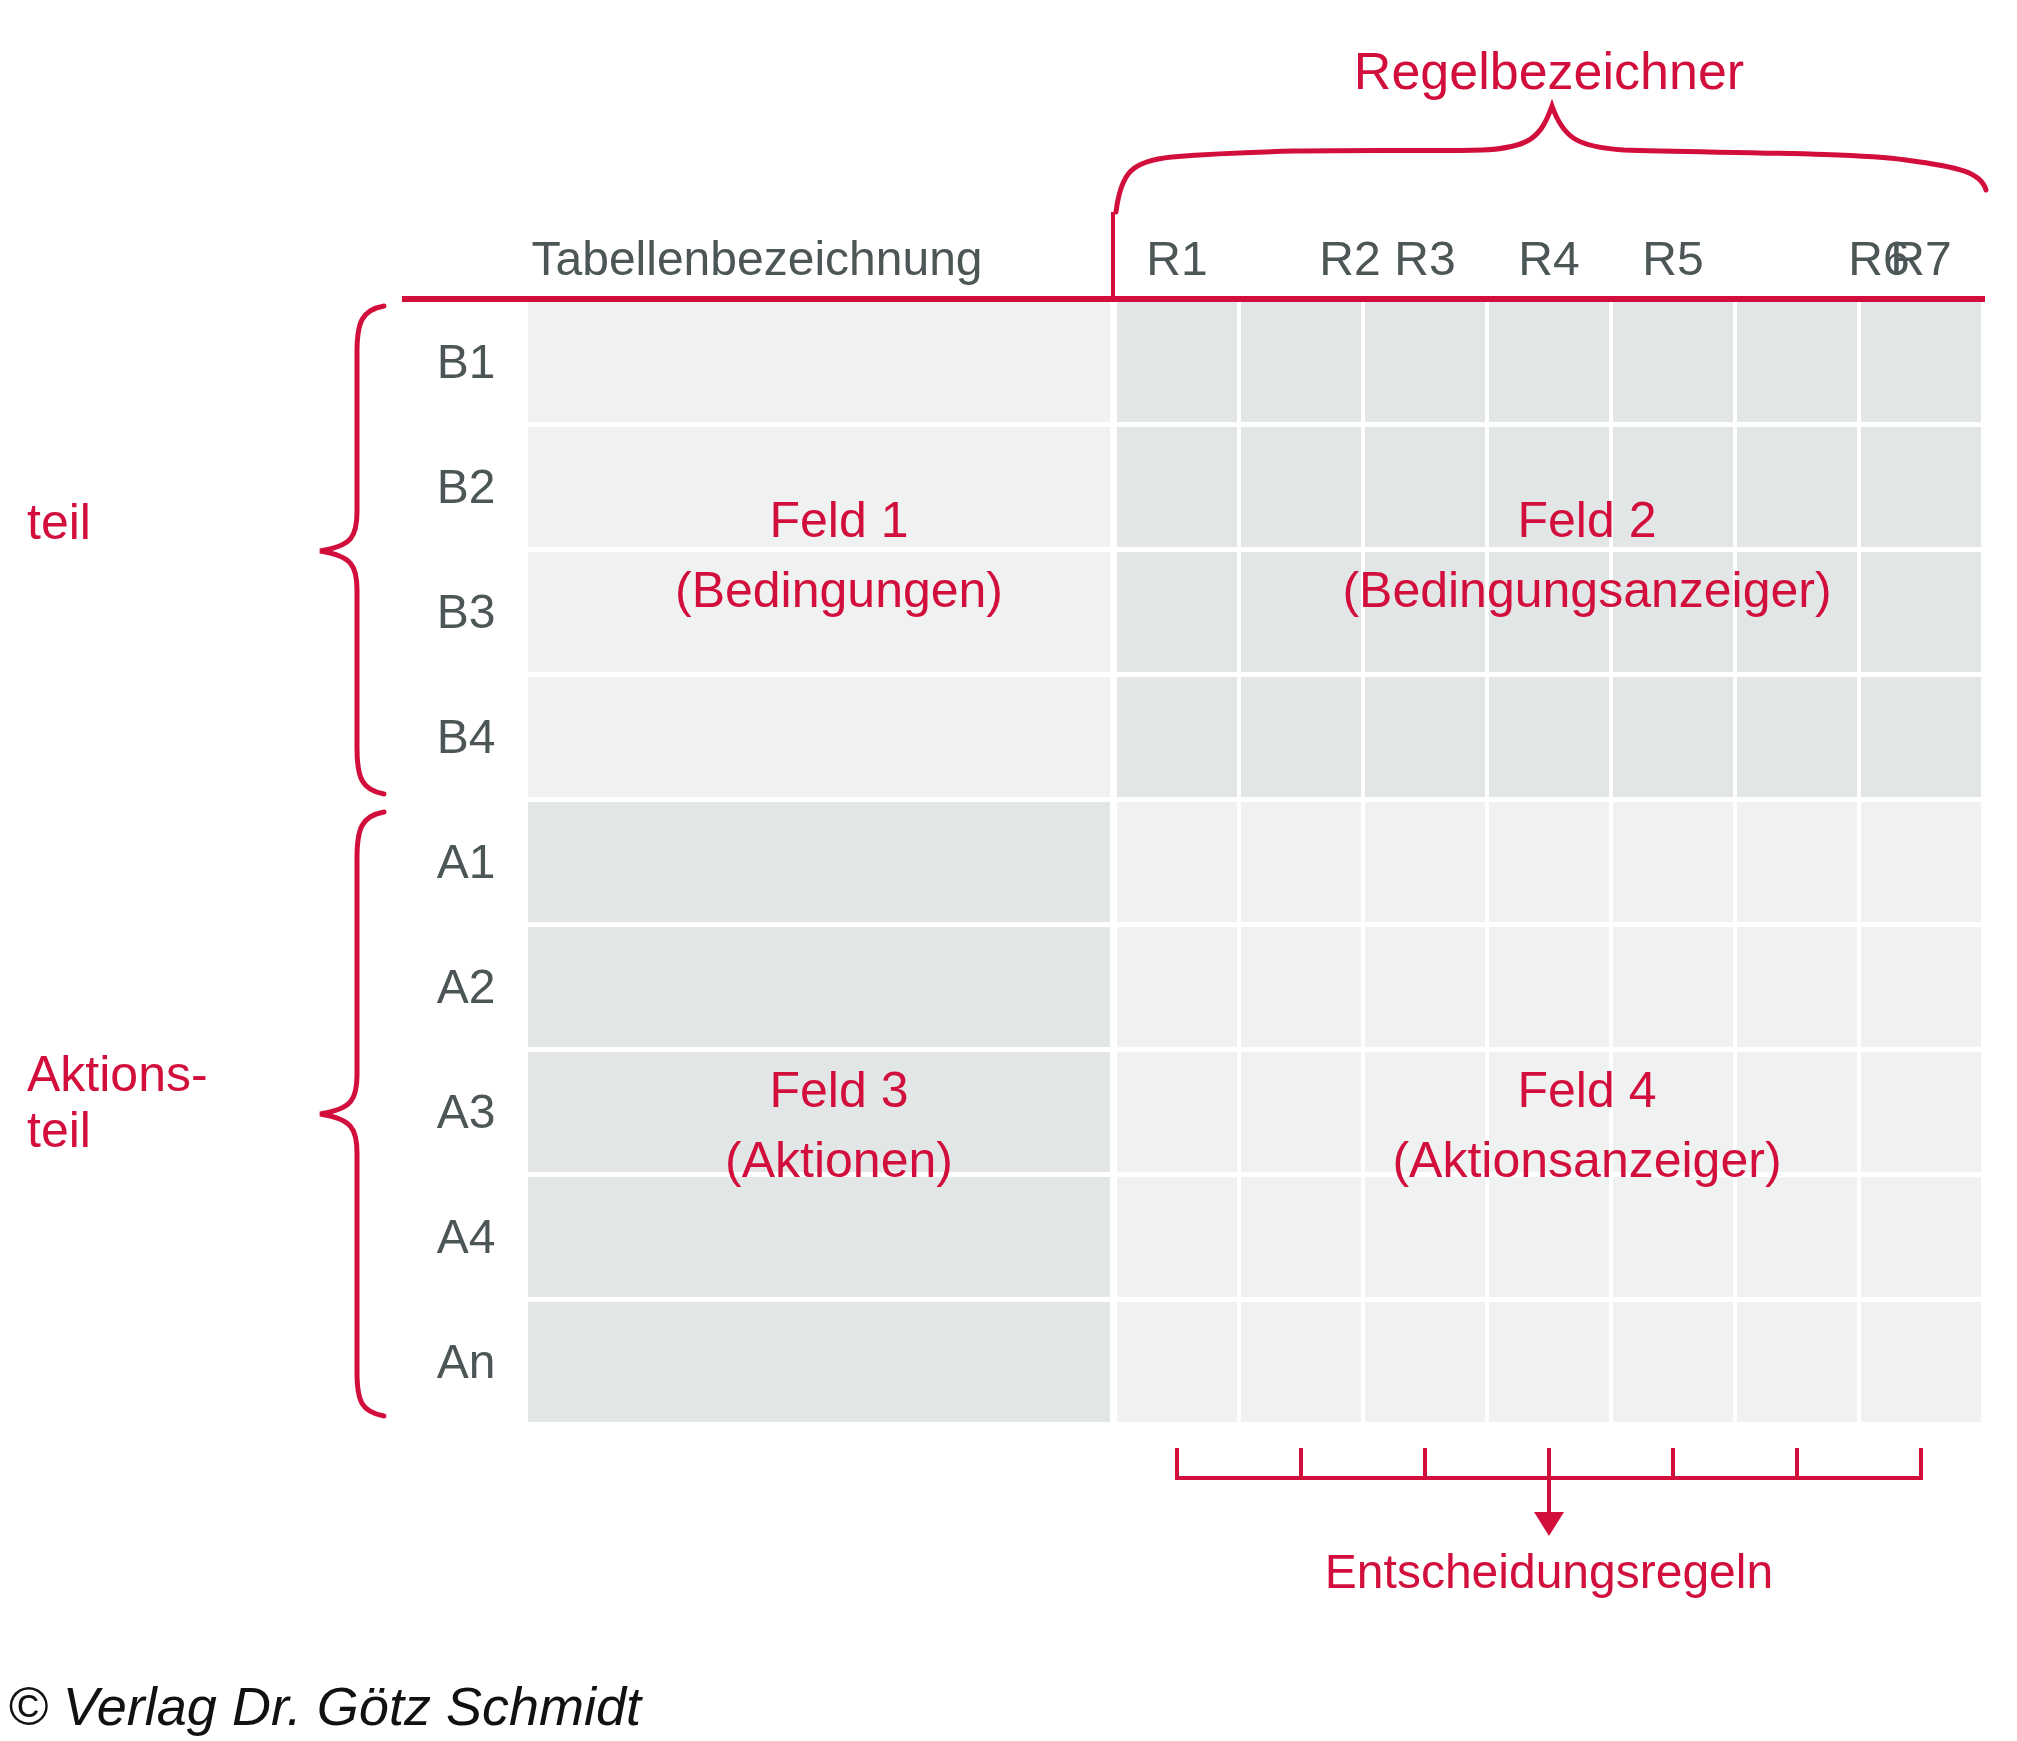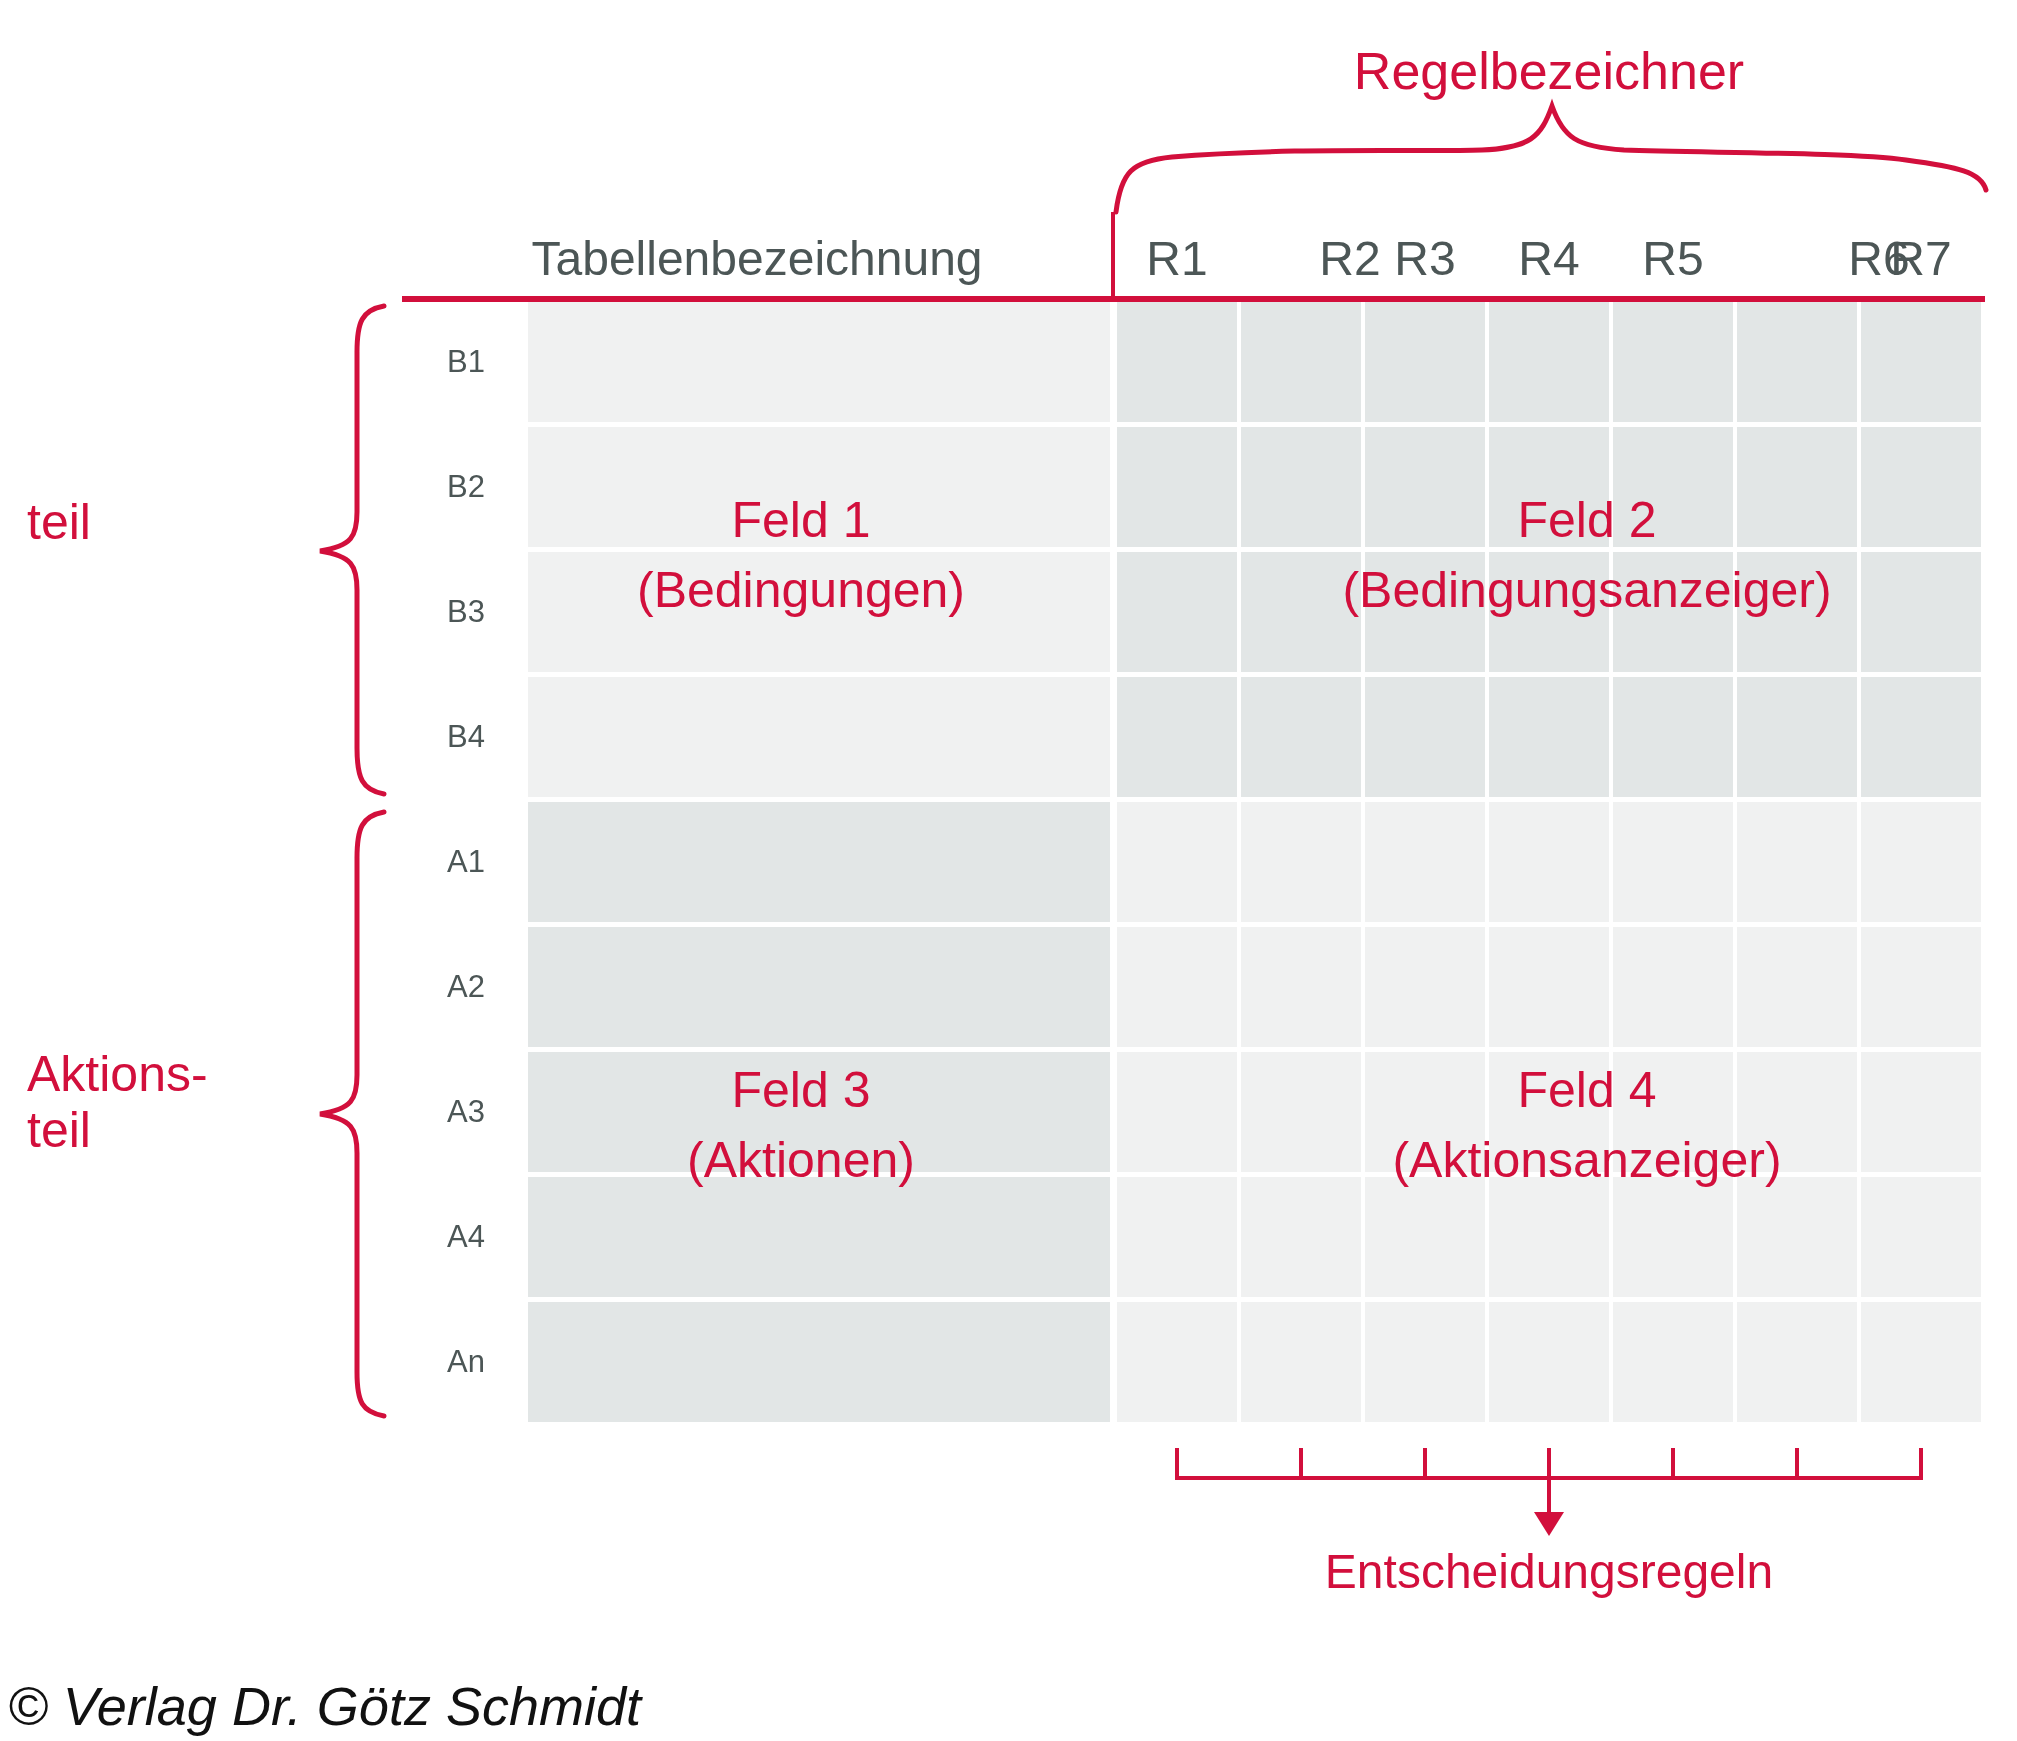--- a/index.html
+++ b/index.html
@@ -23,30 +23,30 @@
     text-align:center;font-size:48px;color:var(--dark);z-index:2;
   }
   .rhead{
     top:228px;width:120px;height:62px;line-height:62px;text-align:center;
     font-size:48px;color:var(--dark);z-index:2;
   }
   .vline{left:1111px;top:212px;width:4px;height:88px;background:var(--red);z-index:1;}
   .hline{left:402px;top:296px;width:1583px;height:6px;background:var(--red);z-index:1;}
   .rowlabel{
     left:404px;width:124px;height:120px;line-height:120px;text-align:center;
-    font-size:31px;color:var(--dark);z-index:2;
+    font-size:48px;color:var(--dark);z-index:2;
   }
   .cell{position:absolute;z-index:0;}
   .cell-light{background:var(--cell-light);}
   .cell-dark{background:var(--cell-dark);}
   .fieldlabel{
     text-align:center;font-size:50px;line-height:70px;color:var(--red);z-index:2;
   }
   .fieldlabel span{display:block;}
-  .field-left{left:510px;width:582px;}
+  .field-left{left:528px;width:582px;padding-left:20px;}
   .field-right{left:1117px;width:940px;}
   .field-top{top:485px;height:140px;}
   .field-bottom{top:1055px;height:140px;}
   .sidelabel{
     left:27px;width:290px;text-align:left;font-size:50px;line-height:56px;
     color:var(--red);z-index:2;
   }
   .sidelabel span{display:block;}
   .decision-label{
     left:1117px;top:1542px;width:864px;height:60px;line-height:60px;

